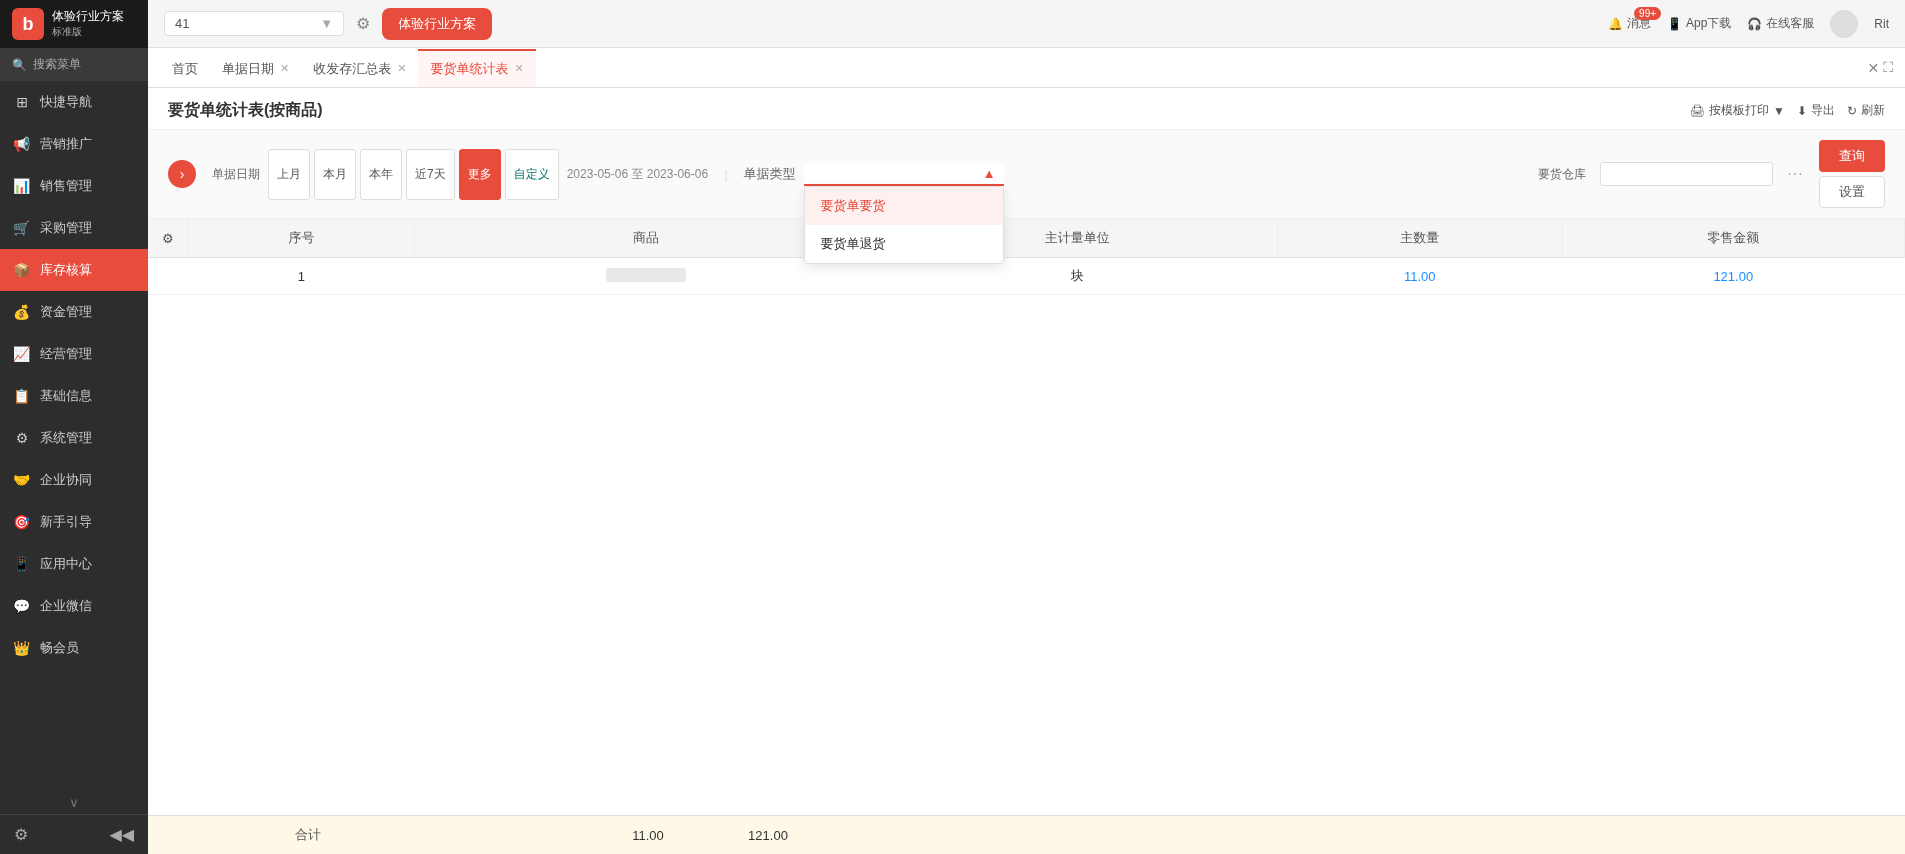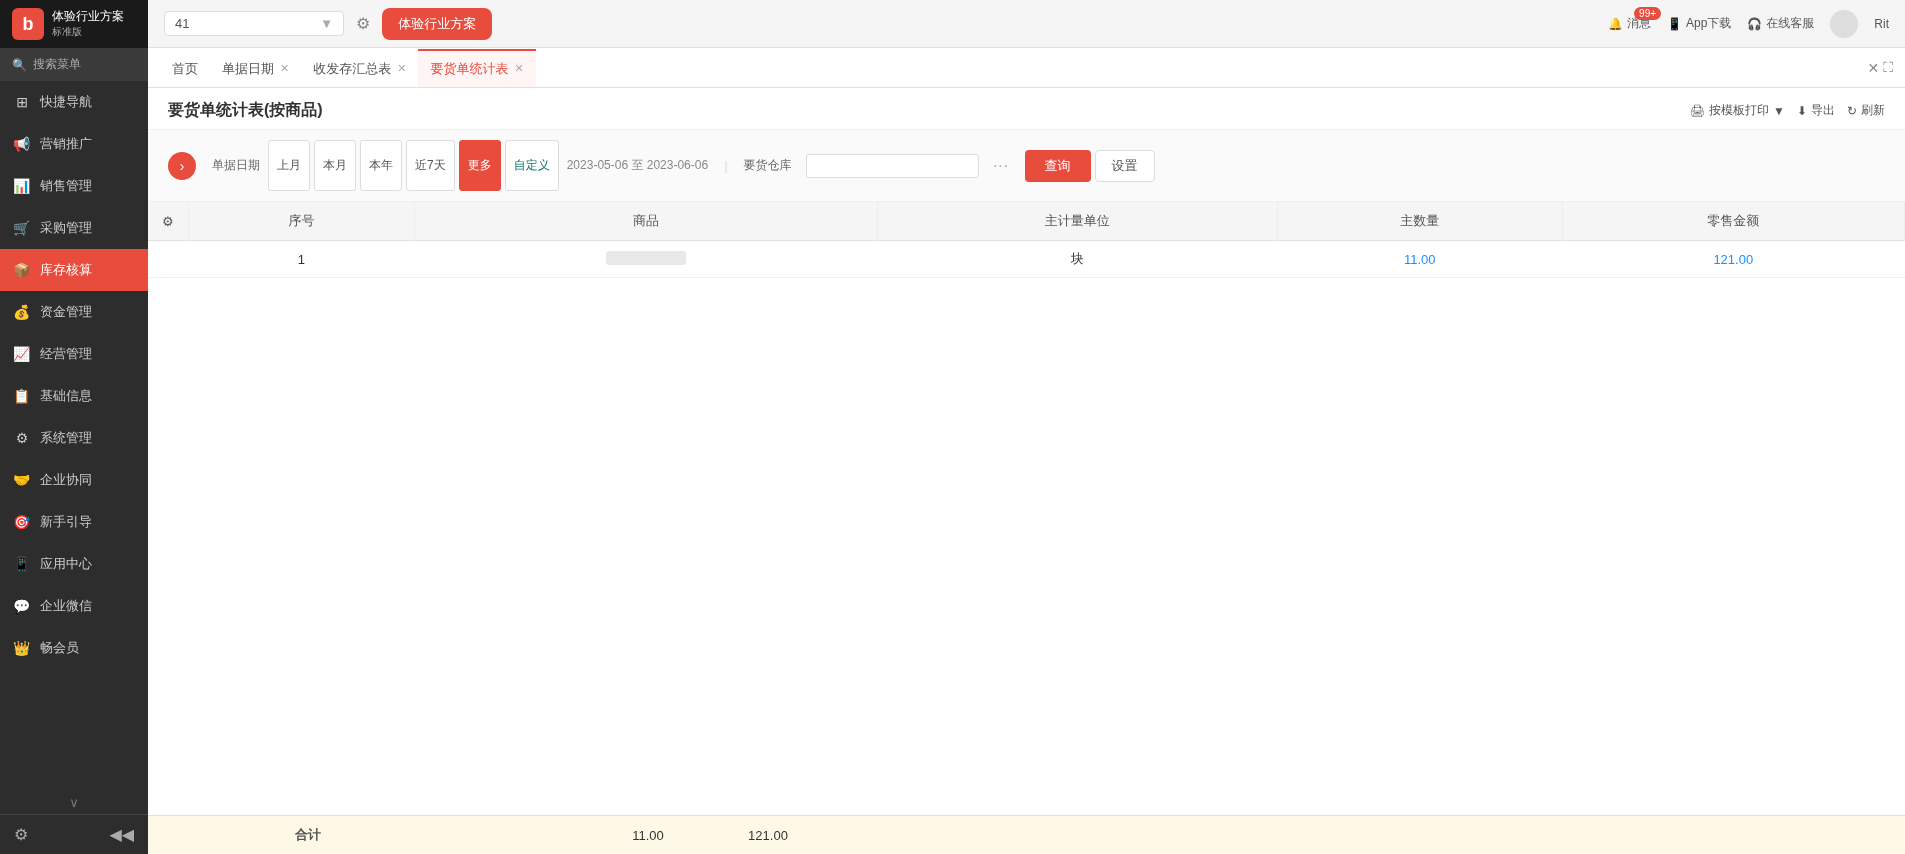--- a/index.html
+++ b/index.html
@@ -316,21 +316,21 @@
       background: white;
       color: #555;
       border: 1px solid #ddd;
       border-radius: 4px;
       padding: 6px 16px;
       font-size: 13px;
       cursor: pointer;
       white-space: nowrap;
       display: block;
     }
-    .query-settings-group { display: flex; flex-direction: row; gap: 4px; flex-shrink: 0; }
+    .query-settings-group { display: flex; flex-direction: column; gap: 4px; flex-shrink: 0; }
     .dropdown-menu {
       position: absolute;
       top: 100%;
       left: 0;
       background: white;
       border: 1px solid #e0e0e0;
       border-radius: 4px;
       box-shadow: 0 4px 12px rgba(0,0,0,0.1);
       min-width: 200px;
       z-index: 100;
@@ -390,21 +390,20 @@
       align-items: center;
       padding: 10px 0;
       flex-shrink: 0;
     }
     .table-footer .footer-label {
       width: 200px;
       text-align: center;
       font-size: 13px;
       color: #555;
       padding-left: 60px;
-      font-weight: bold;
     }
     .table-footer .footer-val {
       width: 120px;
       text-align: center;
       font-size: 13px;
       color: #333;
       font-weight: 500;
     }
 
     
@@ -580,20 +579,34 @@
           <button class="date-btn">本年</button>
           <button class="date-btn">近7天</button>
           <button class="date-btn more">更多</button>
           <button class="date-btn custom">自定义</button>
         </div>
         <span class="date-display">2023-05-06 至 2023-06-06</span>
       </div>
 
       <span class="filter-divider">|</span>
 
+      <div class="filter-type-group">
+        <span class="filter-label">单据类型</span>
+        <div class="filter-select-wrapper">
+          <div class="filter-select">
+            <input type="text" value="" style="">
+            <span class="chevron">▲</span>
+          </div>
+
+          <div class="dropdown-menu">
+            <div class="dropdown-item active">要货单要货</div>
+            <div class="dropdown-item">要货单退货</div>
+          </div>
+        </div>
+      </div>
 
       <div class="filter-warehouse">
         <span class="filter-warehouse-label">要货仓库</span>
         <input class="filter-warehouse-input" type="text" value="" style="">
         <span class="filter-more">···</span>
       </div>
 
       <div class="query-settings-group">
         <button class="btn-query">查询</button>
         <button class="btn-settings">设置</button>

